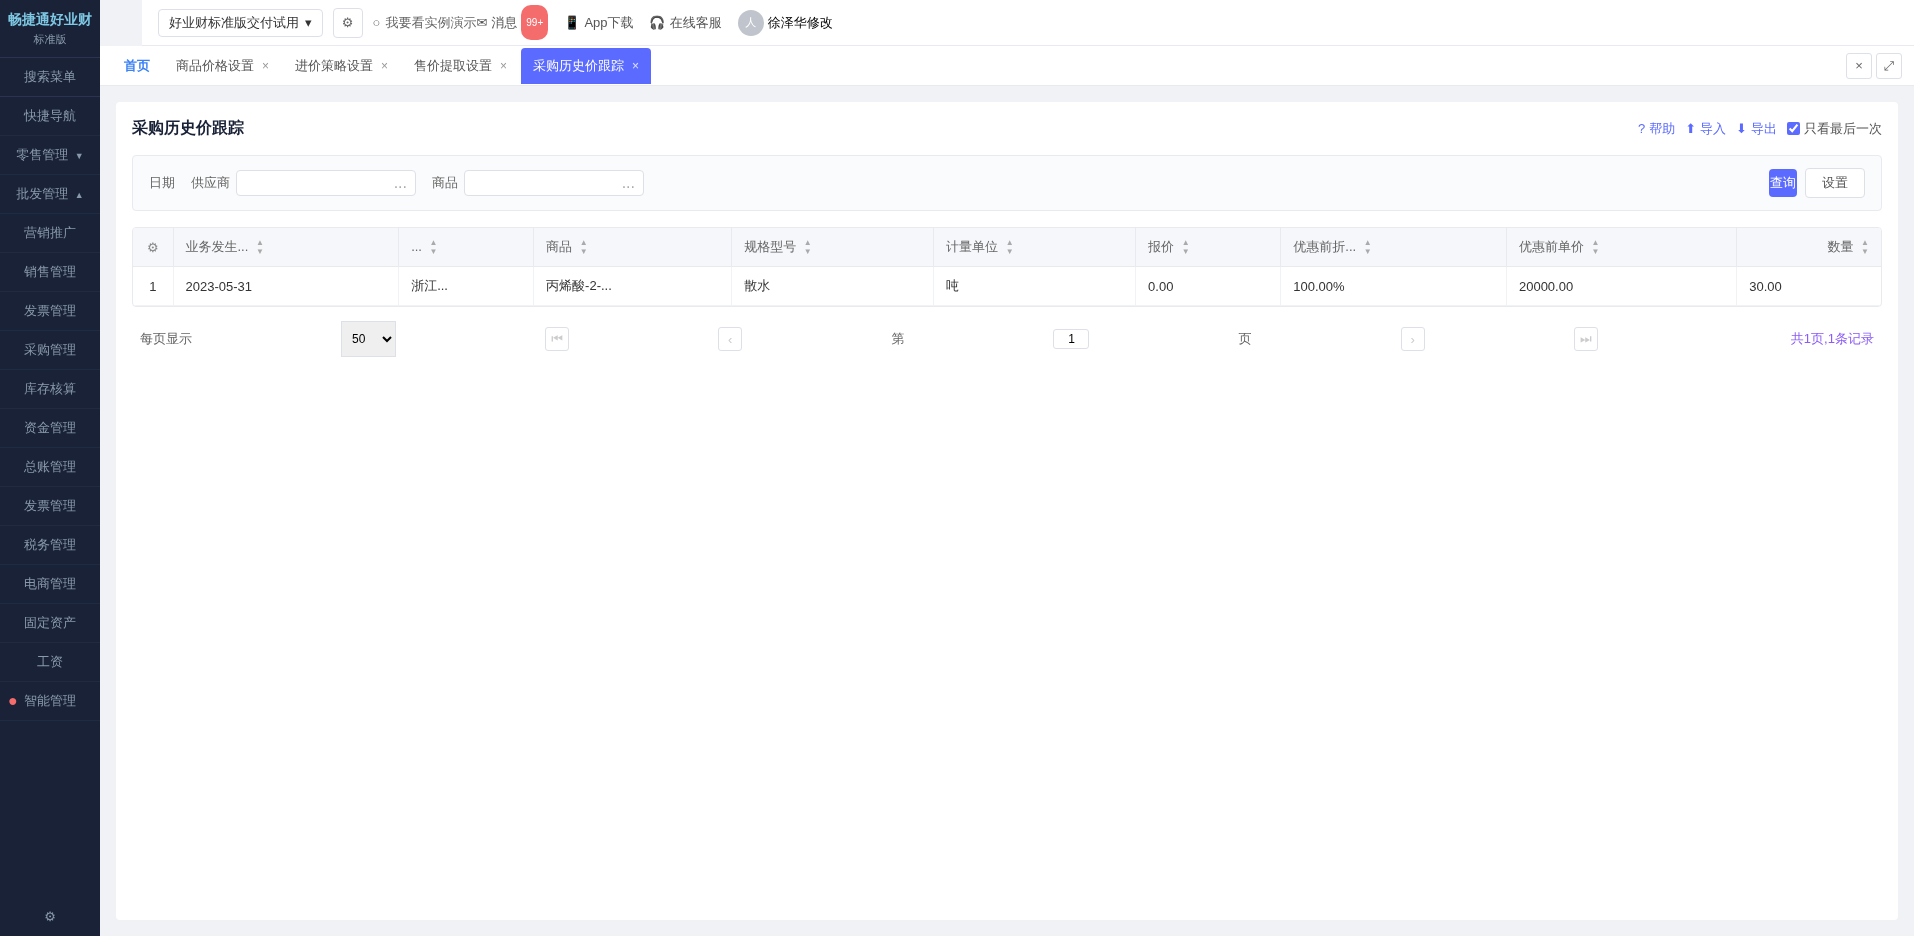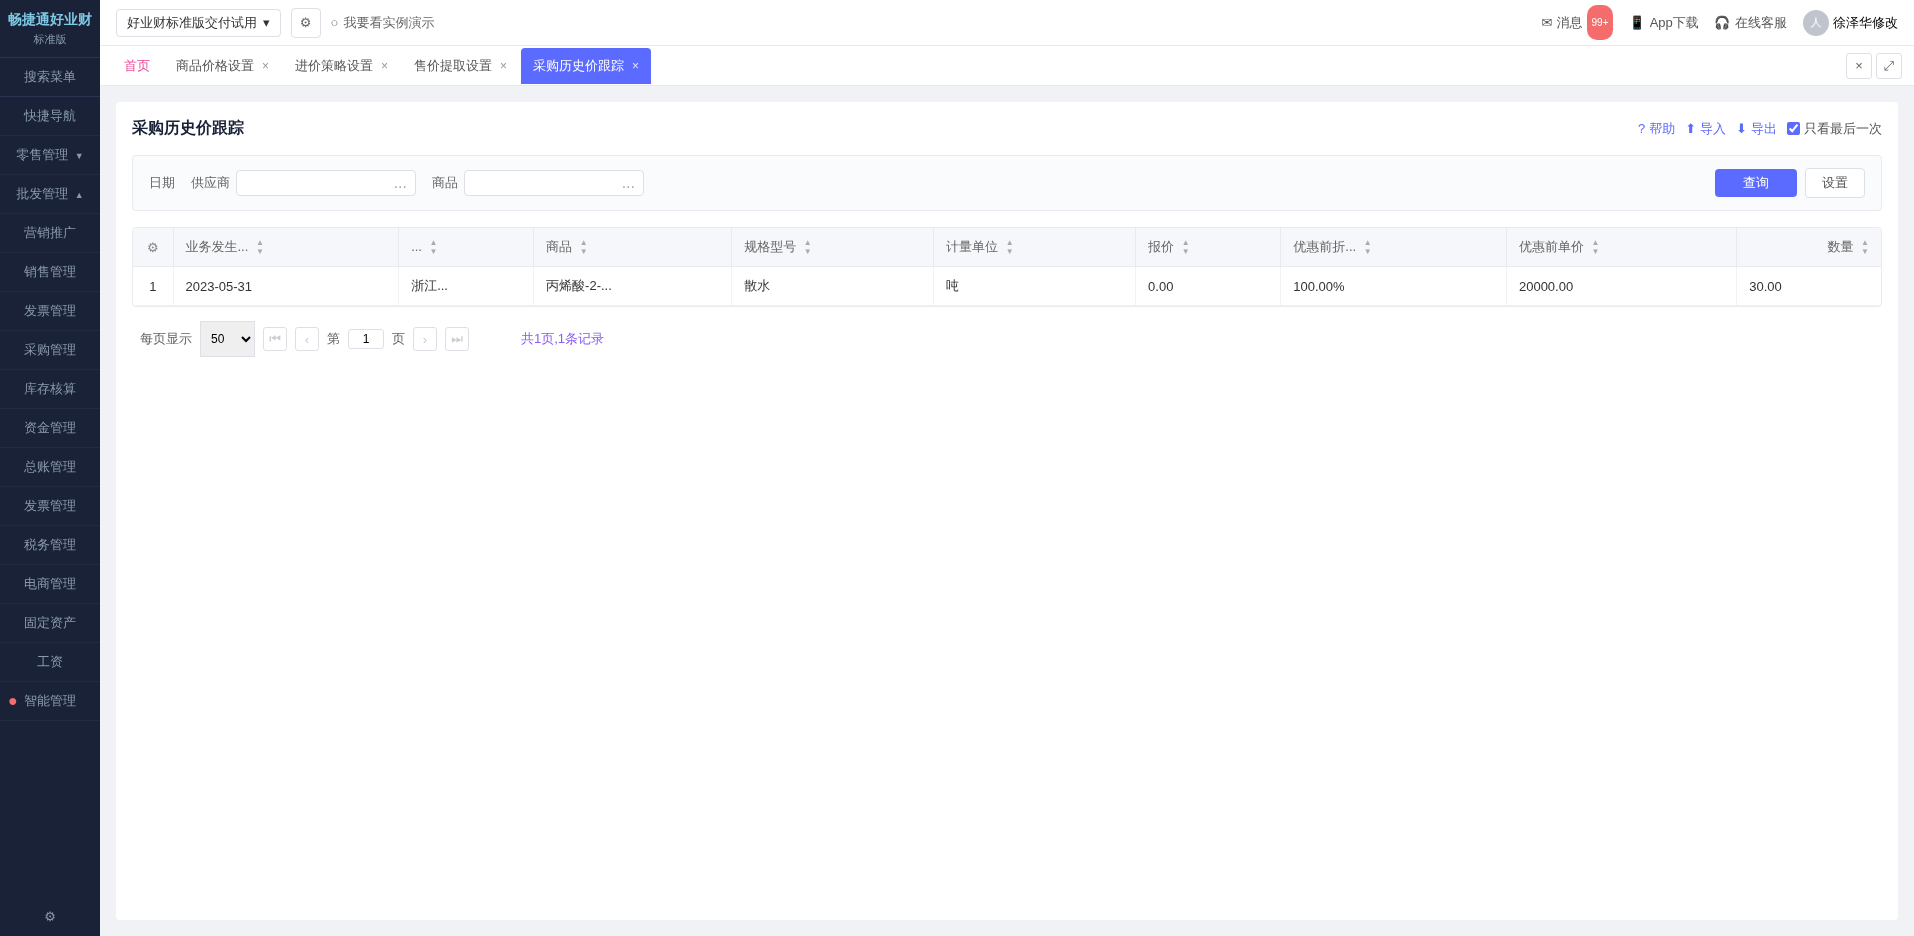--- a/index.html
+++ b/index.html
@@ -62,22 +62,23 @@
     }
 
     
     .top-header {
       background: #fff;
       border-bottom: 1px solid #e8eaf0;
       padding: 0 16px;
       height: 46px;
       display: flex;
       align-items: center;
-      justify-content: space-between;
+      justify-content: flex-start;
       flex-shrink: 0;
+      margin-left: 42px;
     }
     .header-left { display: flex; align-items: center; gap: 10px; }
     .version-selector {
       display: flex;
       align-items: center;
       gap: 6px;
       border: 1px solid #dde0e7;
       border-radius: 4px;
       padding: 4px 10px;
       cursor: pointer;
@@ -121,21 +122,21 @@
       cursor: pointer;
       border-radius: 4px 4px 0 0;
       font-size: 13px;
       color: #555;
       white-space: nowrap;
       position: relative;
     }
     .tab-item.active { background: #5b6bff; color: #fff; }
     .tab-close { color: #999; font-size: 12px; cursor: pointer; margin-left: 2px; }
     .tab-item.active .tab-close { color: rgba(255,255,255,0.8); }
-    .tab-home { color: #ec4899; font-weight: 400; justify-content: flex-end; }
+    .tab-home { color: #3b82f6; font-weight: 700; justify-content: flex-end; }
     .tab-right-btns { margin-left: auto; display: flex; gap: 4px; }
     .tab-btn { width: 26px; height: 26px; display: flex; align-items: center; justify-content: center; cursor: pointer; color: #666; border: 1px solid #dde0e7; border-radius: 3px; }
 
     
     .content-area {
       flex: 1;
       padding: 16px;
       overflow-y: auto;
       background: #f0f2f5;
     }
@@ -194,21 +195,21 @@
       min-width: 180px;
     }
     .filter-input-wrapper input { border: none; outline: none; font-size: 12px; flex: 1; background: transparent; }
     .filter-dots { color: #aaa; cursor: pointer; font-size: 16px; margin-left: 4px; }
     .filter-actions { margin-left: auto; display: flex; gap: 8px; align-items: center; }
     .btn-query {
       background: #5b6bff;
       color: #fff;
       border: none;
       border-radius: 4px;
-      padding: 5px 28px;
+      padding: 5px 1px;
       cursor: pointer;
       font-size: 13px;
     }
     .btn-settings {
       background: #fff;
       color: #555;
       border: 1px solid #dde0e7;
       border-radius: 4px;
       padding: 5px 16px;
       cursor: pointer;
@@ -251,22 +252,21 @@
     }
     .data-table td:last-child { border-right: none; text-align: right; }
     .col-sort { display: inline-flex; flex-direction: column; gap: 1px; margin-left: 4px; vertical-align: middle; }
     .col-sort span { font-size: 8px; color: #aaa; line-height: 1; }
     .col-gear { color: #888; cursor: pointer; }
 
     
     .pagination-bar {
       display: flex;
       align-items: center;
-      justify-content: flex-start;
-      gap: 8px;
+      justify-content: space-between;
       padding: 14px 8px 4px;
       font-size: 12px;
       color: #666;
     }
     .per-page-select {
       border: 1px solid #dde0e7;
       border-radius: 0;
       padding: 9px 6px;
       font-size: 12px;
       cursor: pointer;

